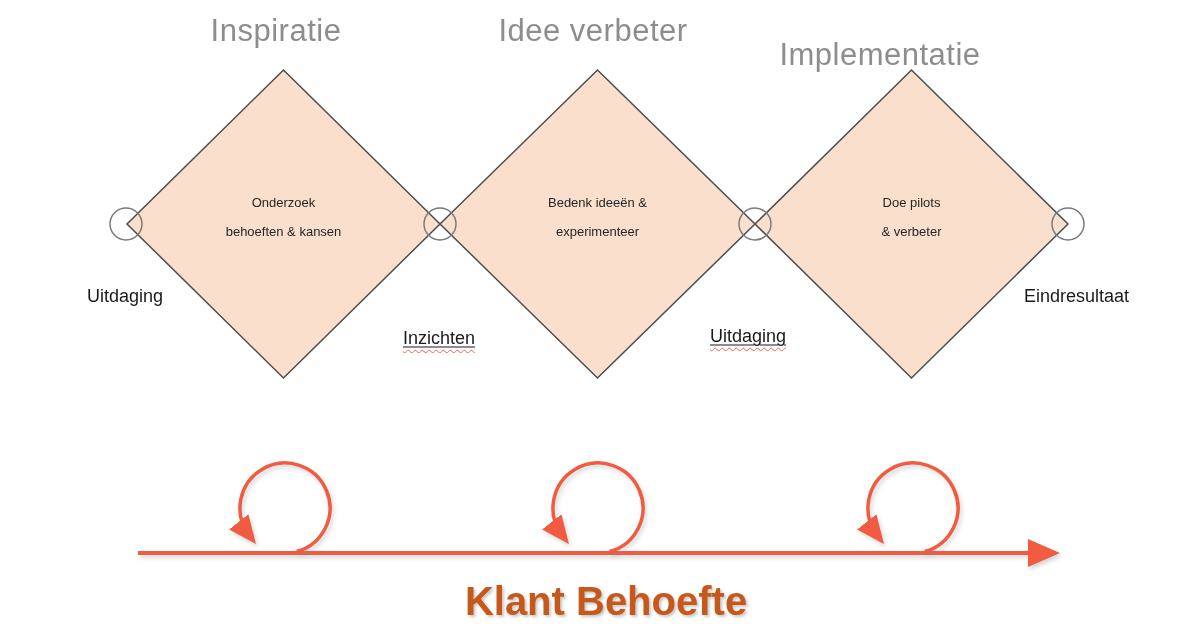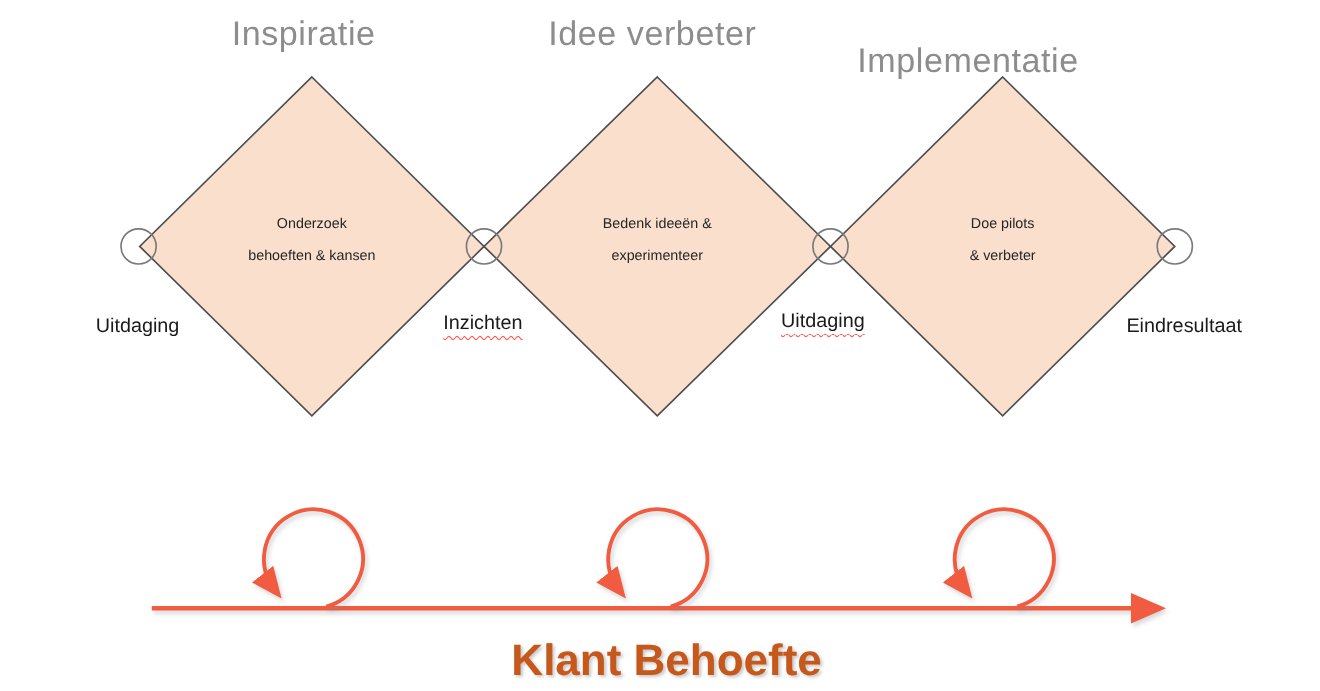--- a/index.html
+++ b/index.html
@@ -36,22 +36,24 @@
     top: 217px;
   }
   .node-label {
     position: absolute;
     transform: translateY(-50%);
     font-size: 18px;
     color: #1a1a1a;
     white-space: nowrap;
   }
   .spell {
+    text-decoration: underline;
     text-decoration-thickness: 1px;
     text-underline-offset: 3px;
+    margin-top: 44px;
   }
   .spell .wavy {
     text-decoration: underline wavy #ff5a52;
     text-decoration-thickness: 1px;
     text-underline-offset: 5px;
   }
   .bottom-title {
     position: absolute;
     left: 606px;
     top: 601px;

